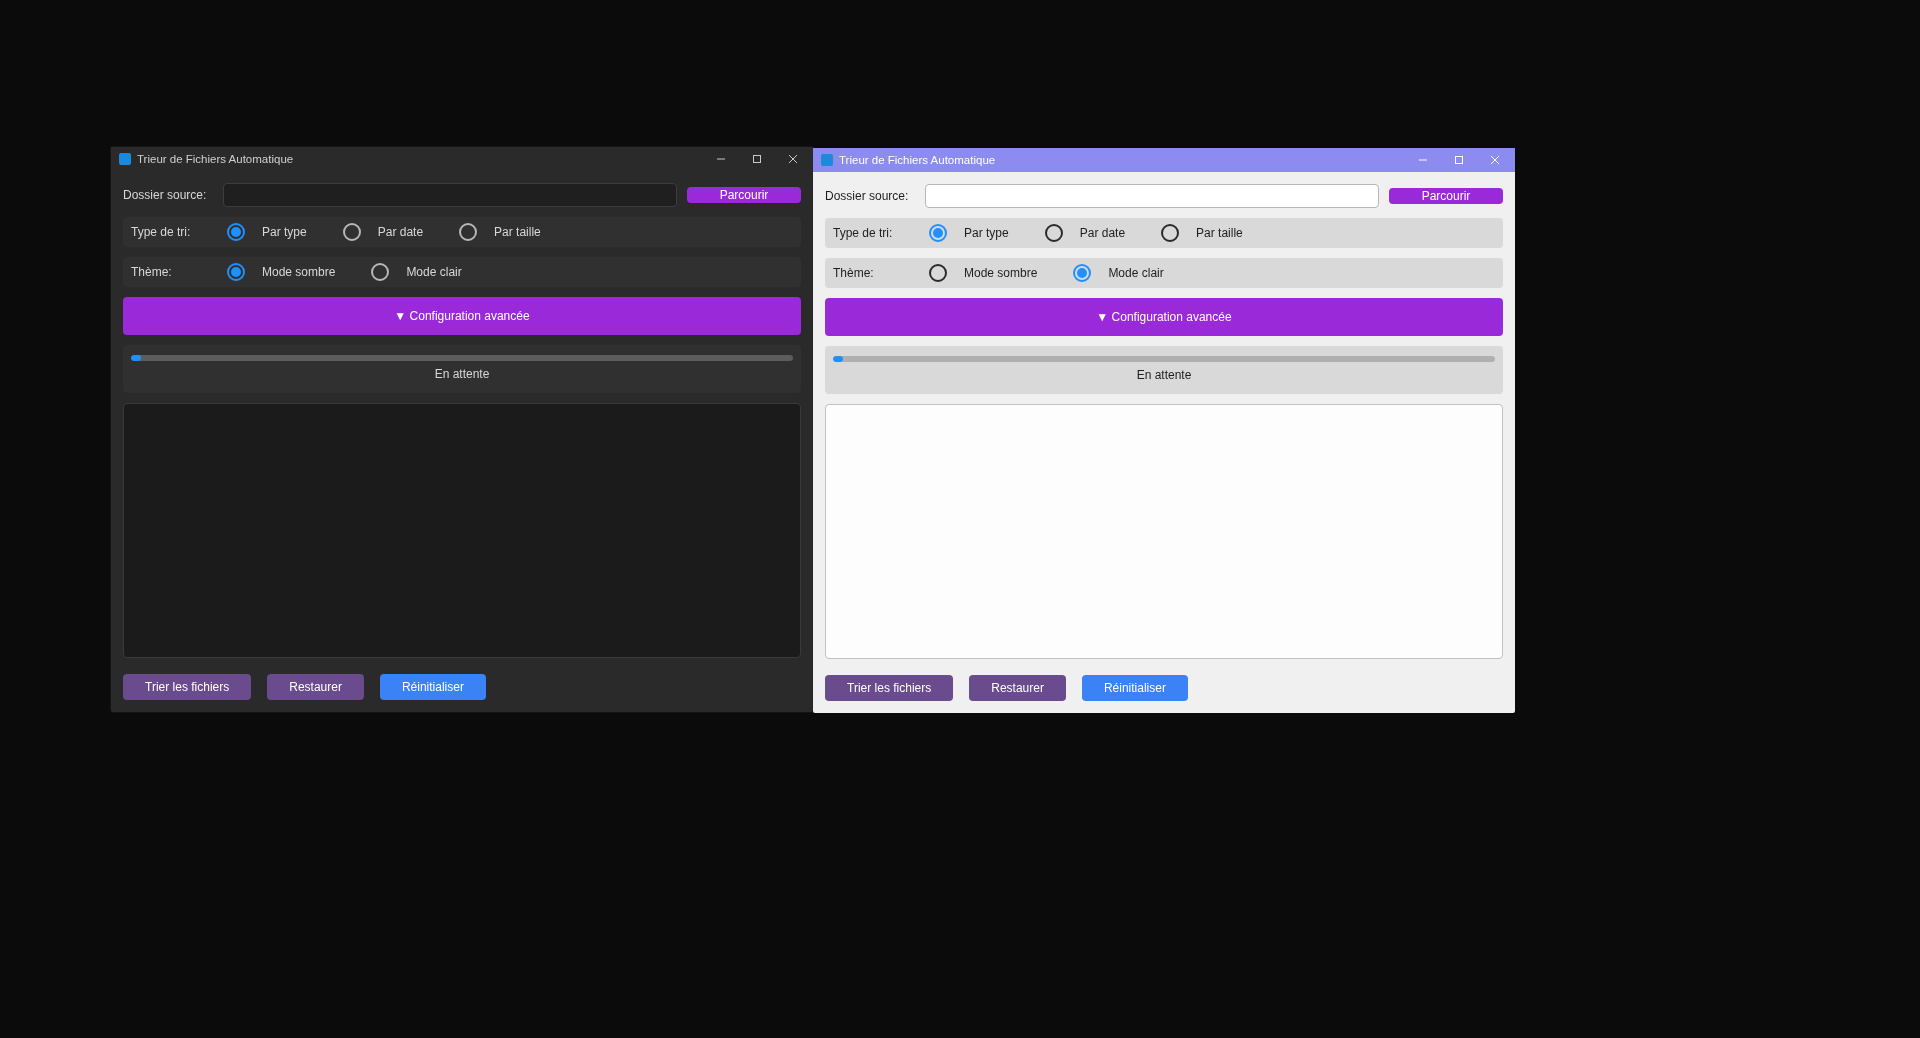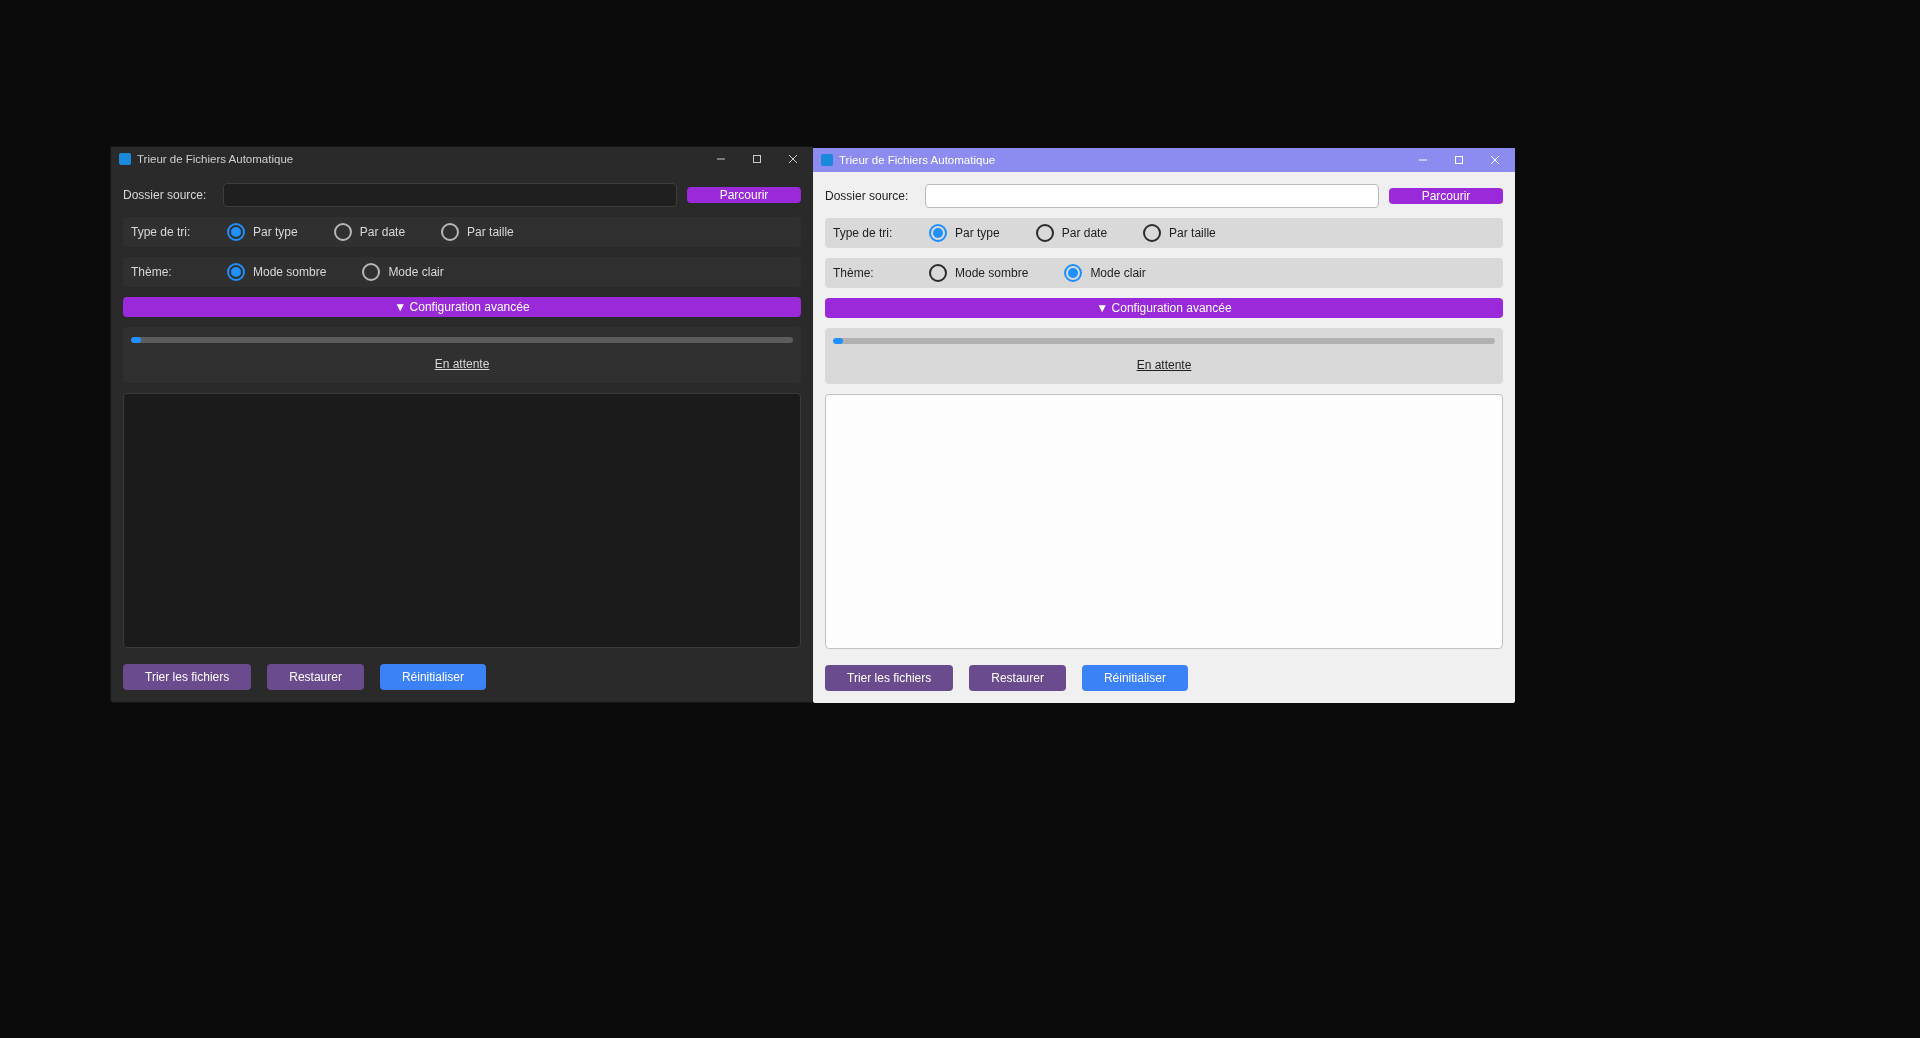--- a/index.html
+++ b/index.html
@@ -72,44 +72,43 @@
 
   .option-block {
     display: flex; align-items: center;
     border-radius: 4px; padding: 6px 8px; gap: 0;
   }
   .window.dark .option-block { background: #303030; }
   .window.light .option-block { background: #d9d9d9; }
   .option-block .field-label { width: 82px; }
   .opt-group { display: flex; gap: 36px; padding-left: 14px; }
 
-  .radio-item { display: flex; align-items: center; gap: 8px; cursor: pointer; }
+  .radio-item { display: flex; align-items: center; gap: 17px; cursor: pointer; }
   .radio-outer {
     width: 18px; height: 18px; border-radius: 50%;
     border: 2px solid;
     display: flex; align-items: center; justify-content: center;
   }
   .window.dark .radio-outer { border-color: #b6b6b6; }
   .window.light .radio-outer { border-color: #2b2b2b; }
   .radio-item.selected .radio-outer { border-color: #1e90ff; }
   .radio-inner { width: 10px; height: 10px; border-radius: 50%; background: transparent; }
   .radio-item.selected .radio-inner { background: #1e90ff; }
   .radio-label { font-size: 12px; }
 
   .adv-btn {
-    width: 100%; height: 20px;
+    width: 100%; height: 38px;
     background: #9a2ad9; color: #ffffff;
     border: none; border-radius: 4px; font-size: 12px; cursor: pointer;
   }
 
   .progress-block {
     border-radius: 4px; padding: 10px 8px 12px 8px;
-    display: flex; flex-direction: column; gap: 14px;
+    display: flex; flex-direction: column; gap: 6px;
     align-items: stretch;
-    text-decoration: underline;
   }
   .window.dark .progress-block { background: #303030; }
   .window.light .progress-block { background: #d9d9d9; }
   .progress {
     height: 6px; border-radius: 3px; position: relative; overflow: hidden;
   }
   .window.dark .progress { background: #5c5c5c; }
   .window.light .progress { background: #b0b0b0; }
   .progress-fill {
     position: absolute; left: 0; top: 0; bottom: 0; width: 1.5%;

